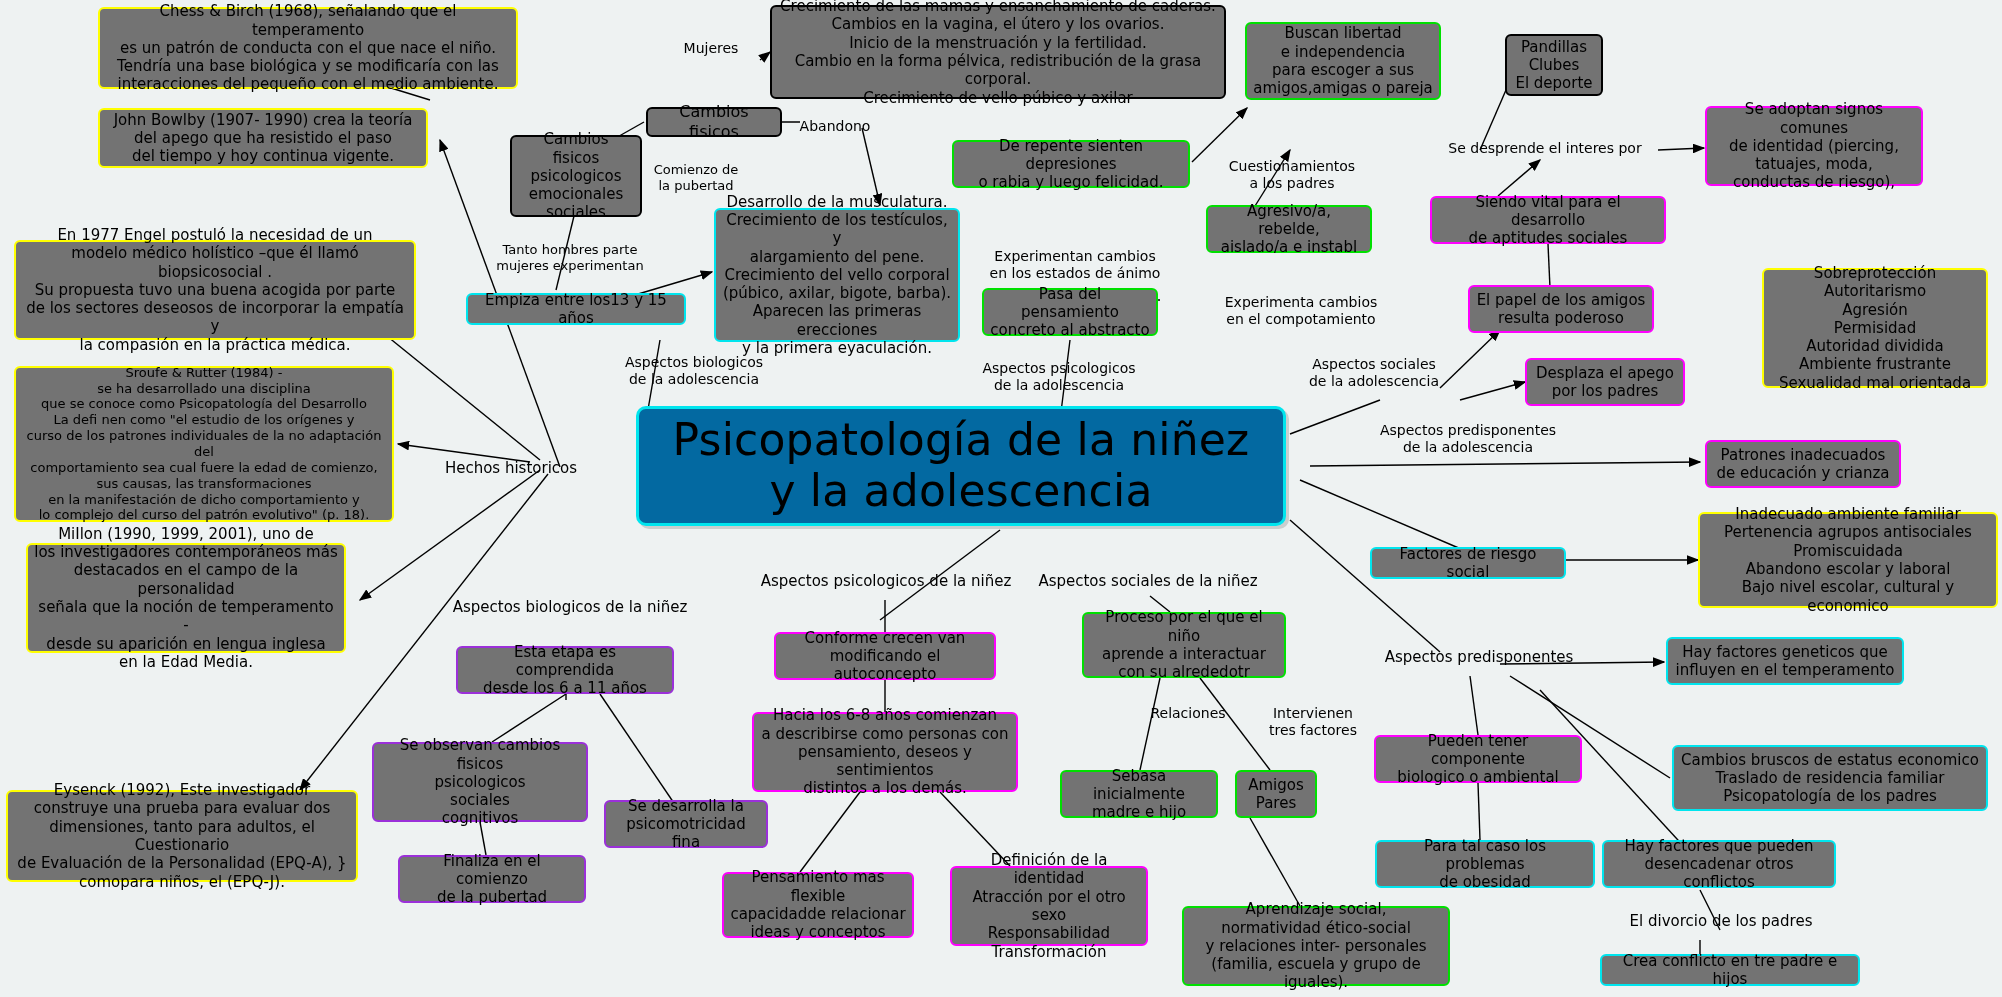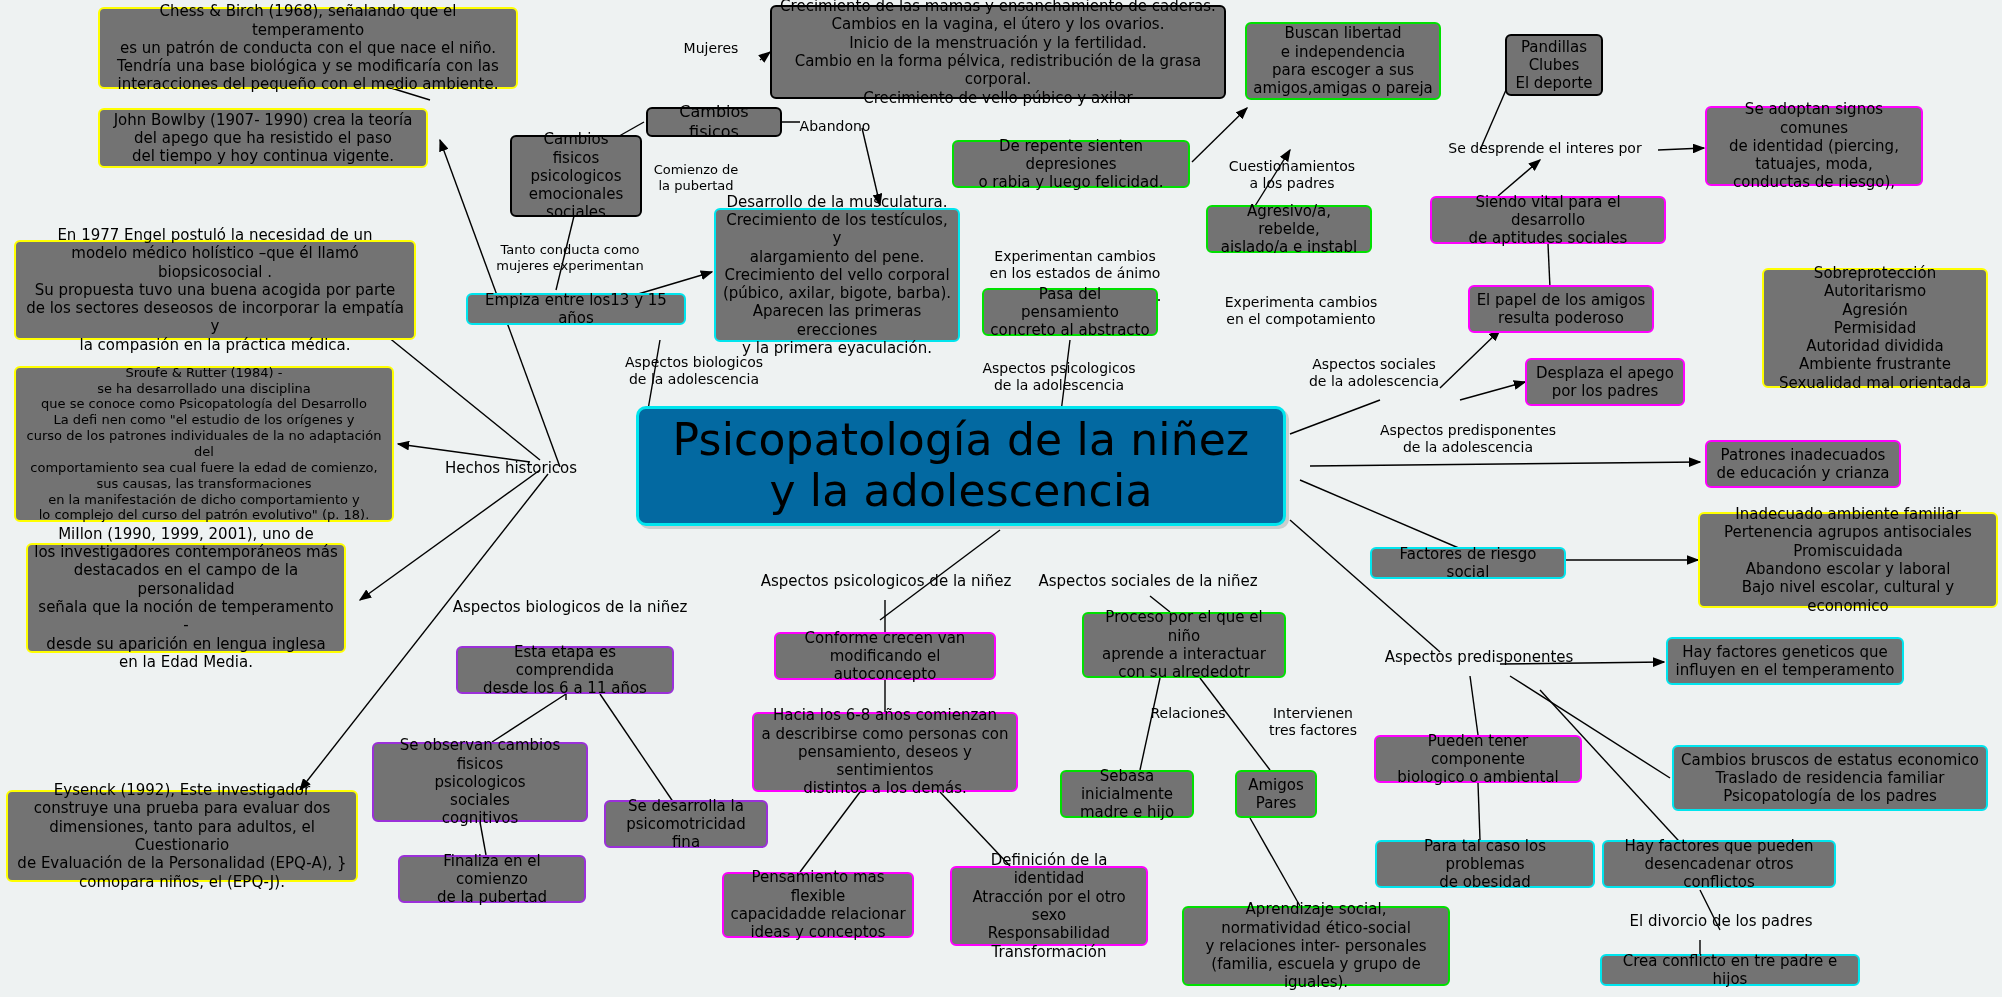--- a/index.html
+++ b/index.html
@@ -244,35 +244,35 @@
       <div class="node" style="left: 722px; top: 872px; width: 192px; height: 66px; font-size: 15px; border-color: rgb(255, 0, 255);">Pensamiento mas flexible
 capacidadde relacionar
 ideas y conceptos</div>
       <div class="node" style="left: 950px; top: 866px; width: 198px; height: 80px; font-size: 15px; border-color: rgb(255, 0, 255);">Definición de la identidad
 Atracción por el otro sexo
 Responsabilidad
 Transformación</div>
       <div class="node" style="left: 1082px; top: 612px; width: 204px; height: 66px; font-size: 15px; border-color: rgb(0, 224, 0);">Proceso por el que el niño
 aprende a interactuar
 con su alrededotr</div>
-      <div class="node" style="left: 1060px; top: 770px; width: 134px; height: 48px; font-size: 15px; border-color: rgb(0, 224, 0);">Sebasa inicialmente
+      <div class="node" style="left: 1060px; top: 770px; width: 158px; height: 48px; font-size: 15px; border-color: rgb(0, 224, 0);">Sebasa inicialmente
 madre e hijo</div>
       <div class="node" style="left: 1235px; top: 770px; width: 82px; height: 48px; font-size: 15px; border-color: rgb(0, 224, 0);">Amigos
 Pares</div>
       <div class="node" style="left: 1182px; top: 906px; width: 268px; height: 80px; font-size: 15px; border-color: rgb(0, 224, 0);">Aprendizaje social,
 normatividad ético-social
 y relaciones inter- personales
 (familia, escuela y grupo de iguales).</div>
     </div>
   <div id="label-layer">
       <div class="lbl" style="left: 676px; top: 40px; width: 70px; font-size: 14px;">Mujeres</div>
       <div class="lbl" style="left: 796px; top: 118px; width: 78px; font-size: 14px;">Abandono</div>
       <div class="lbl" style="left: 648px; top: 162px; width: 96px; font-size: 13px;">Comienzo de
 la pubertad</div>
-      <div class="lbl" style="left: 490px; top: 242px; width: 160px; font-size: 13px;">Tanto conducta como
+      <div class="lbl" style="left: 490px; top: 242px; width: 160px; font-size: 13px;">Tanto hombres parte
 mujeres experimentan</div>
       <div class="lbl" style="left: 618px; top: 354px; width: 152px; font-size: 14px;">Aspectos biologicos
 de la adolescencia</div>
       <div class="lbl" style="left: 978px; top: 360px; width: 162px; font-size: 14px;">Aspectos psicologicos
 de la adolescencia</div>
       <div class="lbl" style="left: 986px; top: 248px; width: 178px; font-size: 14px;">Experimentan cambios
 en los estados de ánimo</div>
       <div class="lbl" style="left: 1222px; top: 158px; width: 140px; font-size: 14px;">Cuestionamientos
 a los padres</div>
       <div class="lbl" style="left: 1220px; top: 294px; width: 162px; font-size: 14px;">Experimenta cambios

